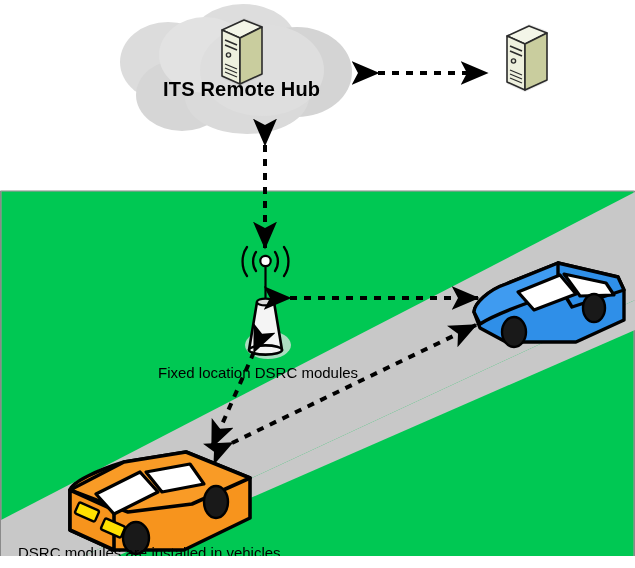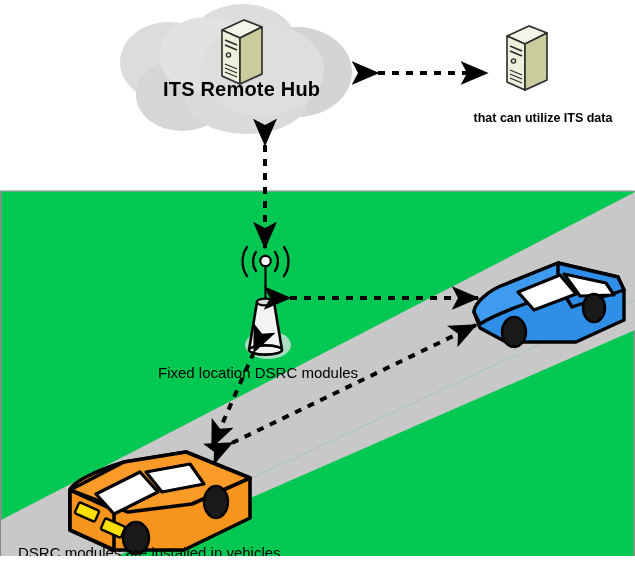--- a/index.html
+++ b/index.html
@@ -134,20 +134,19 @@
       <line x1="254" y1="352" x2="212" y2="447" marker-start="url(#ah2)" marker-end="url(#ah)"></line>
       <line x1="232" y1="443" x2="476" y2="325" marker-start="url(#ah2)" marker-end="url(#ah)"></line>
     </g>
 
   </svg>
 
   <div class="lbl" id="cloud-label">ITS Remote Hub</div>
 
   <div class="lbl" id="entities-label">
     <br>
-    <span>that can utilize ITS data</span>
   </div>
 
   <div class="lbl" id="fixed-label">Fixed location DSRC modules</div>
 
   <div class="lbl" id="vehicles-label">DSRC modules are installed in vehicles</div>
 
 </div>
 
 </body></html>

